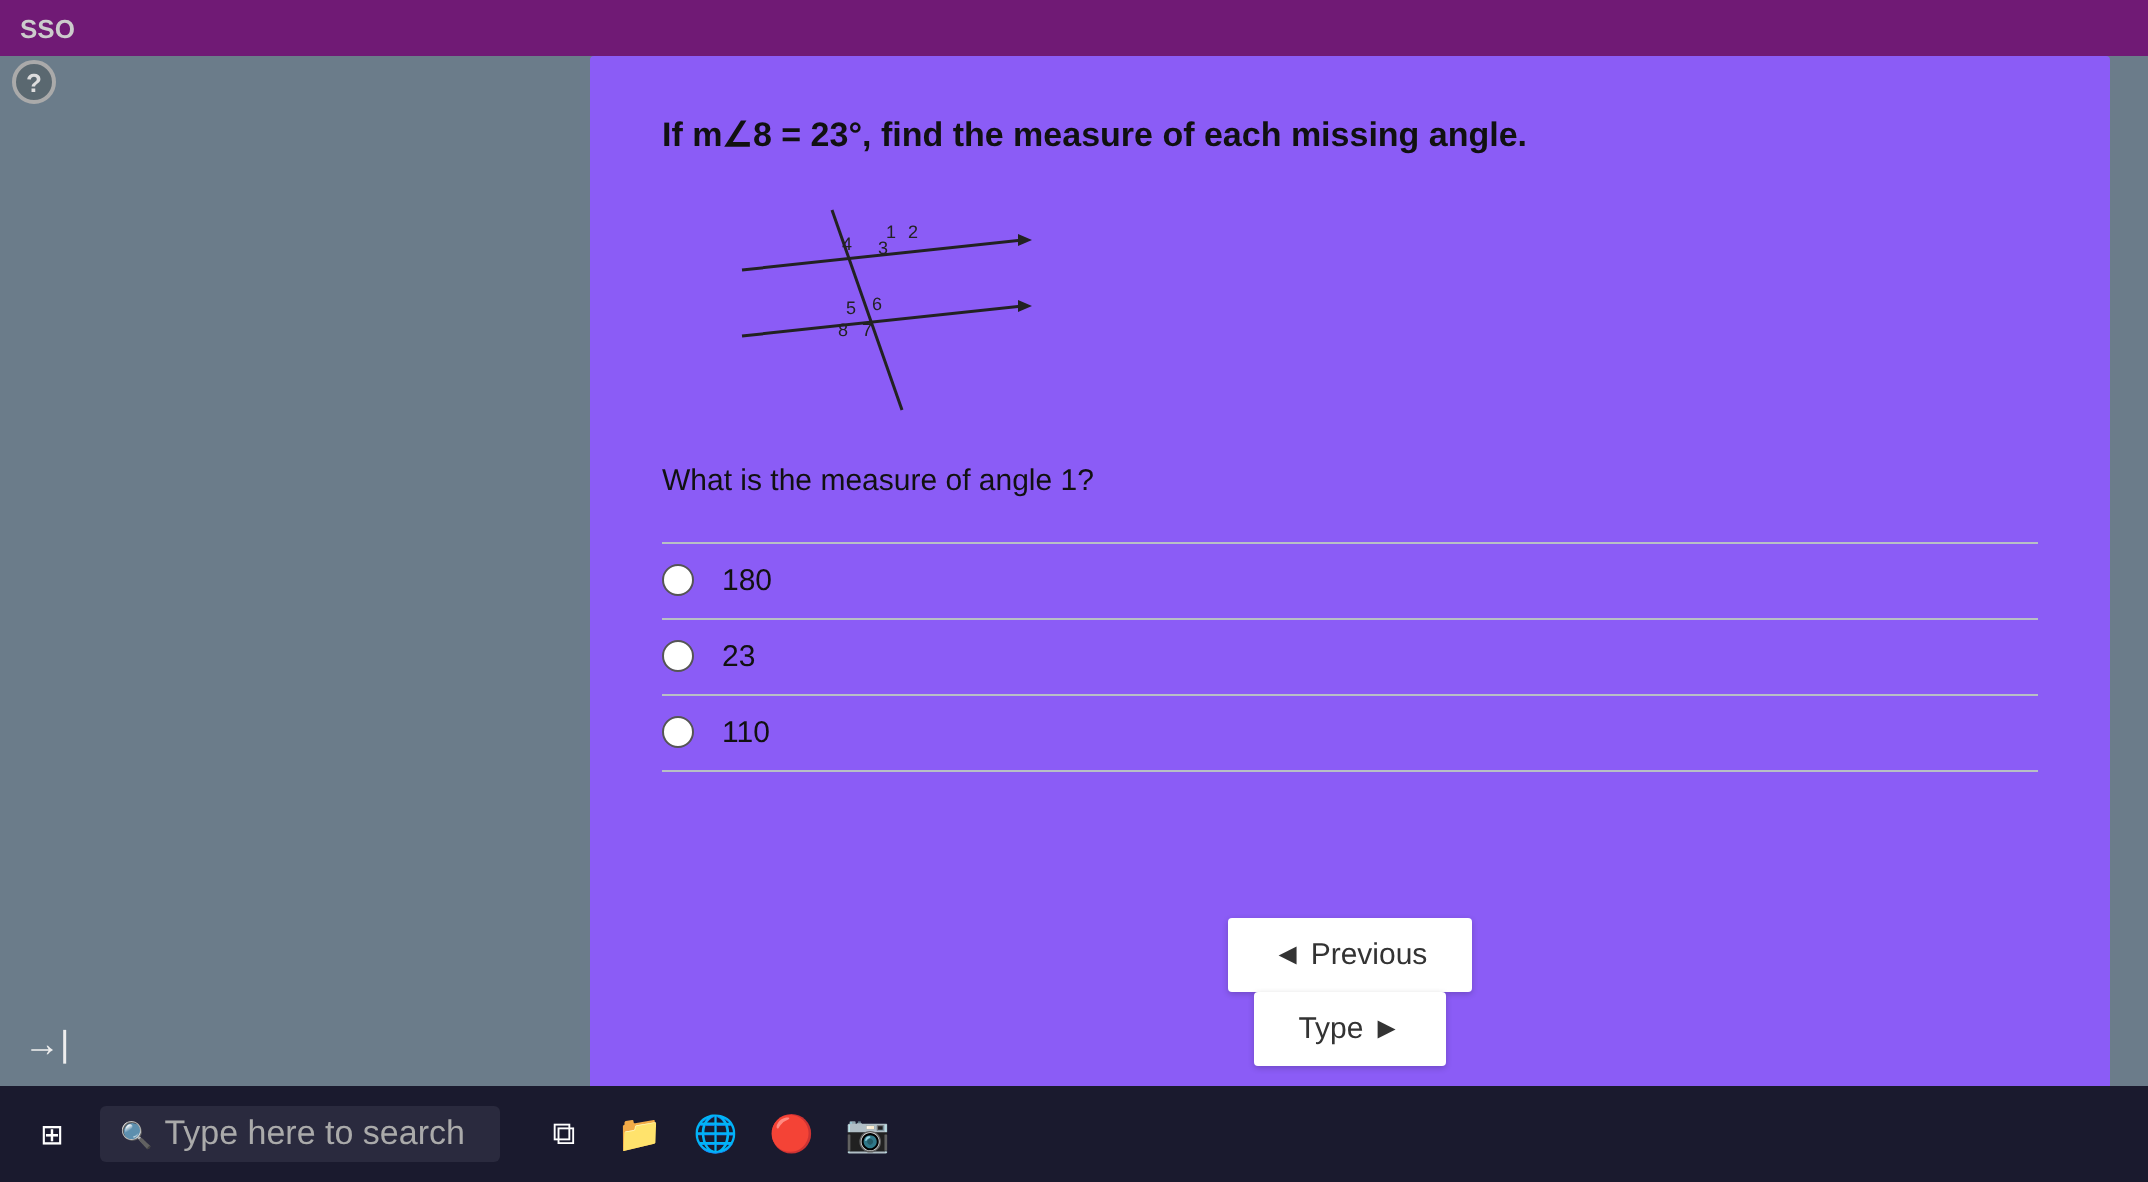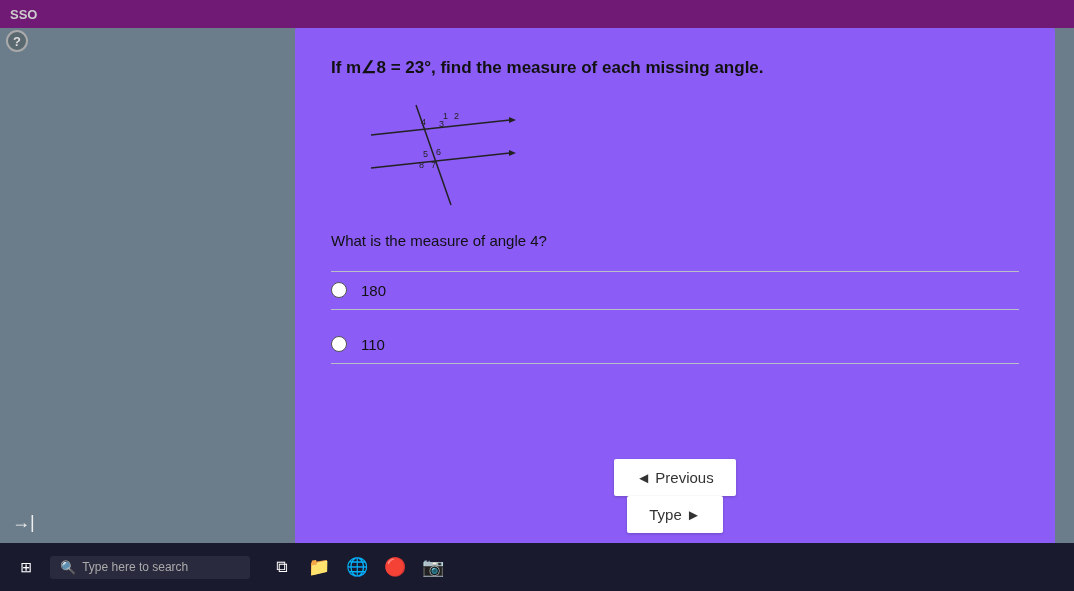--- a/index.html
+++ b/index.html
@@ -91,21 +91,21 @@
       font-size: 15px;
       color: #111;
       margin-bottom: 22px;
       font-weight: 400;
     }
 
     .options-list {
       list-style: none;
       display: flex;
       flex-direction: column;
-      gap: 16px;
+      gap: 0;
     }
 
     .option-item {
       display: flex;
       align-items: center;
       padding: 10px 0;
       border-bottom: 1px solid #b8bfc5;
       cursor: pointer;
     }
     .option-item:first-child {
@@ -176,21 +176,21 @@
       padding: 4px 10px;
       width: 200px;
       gap: 6px;
     }
     .taskbar-search-icon {
       color: #aaa;
       font-size: 13px;
     }
     .taskbar-search-text {
       color: #aaa;
-      font-size: 12px;
+      font-size: 17px;
     }
 
     .taskbar-icons {
       display: flex;
       align-items: center;
       gap: 2px;
       margin-left: 8px;
     }
 
     .taskbar-icon {
@@ -250,29 +250,33 @@
         <text x="62" y="57" font-size="9" fill="#222" font-family="Arial">5</text>
 
         <text x="75" y="55" font-size="9" fill="#222" font-family="Arial">6</text>
 
         <text x="58" y="68" font-size="9" fill="#222" font-family="Arial">8</text>
 
         <text x="70" y="68" font-size="9" fill="#222" font-family="Arial">7</text>
       </svg>
     </div>
 
-    <div class="sub-question">What is the measure of angle 4?</div>
+    <div class="sub-question">What is the measure of angle 1?</div>
 
     <ul class="options-list">
       <li class="option-item">
         <div class="radio-circle"></div>
         <span class="option-label">180</span>
       </li>
       <li class="option-item">
         <div class="radio-circle"></div>
+        <span class="option-label">23</span>
+      </li>
+      <li class="option-item">
+        <div class="radio-circle"></div>
         <span class="option-label">110</span>
       </li>
     </ul>
 
   </div>
 </div>
 
 <div class="bottom-nav">
   <button class="nav-btn">◄ Previous</button>
   <button class="nav-btn">Type ►</button>

